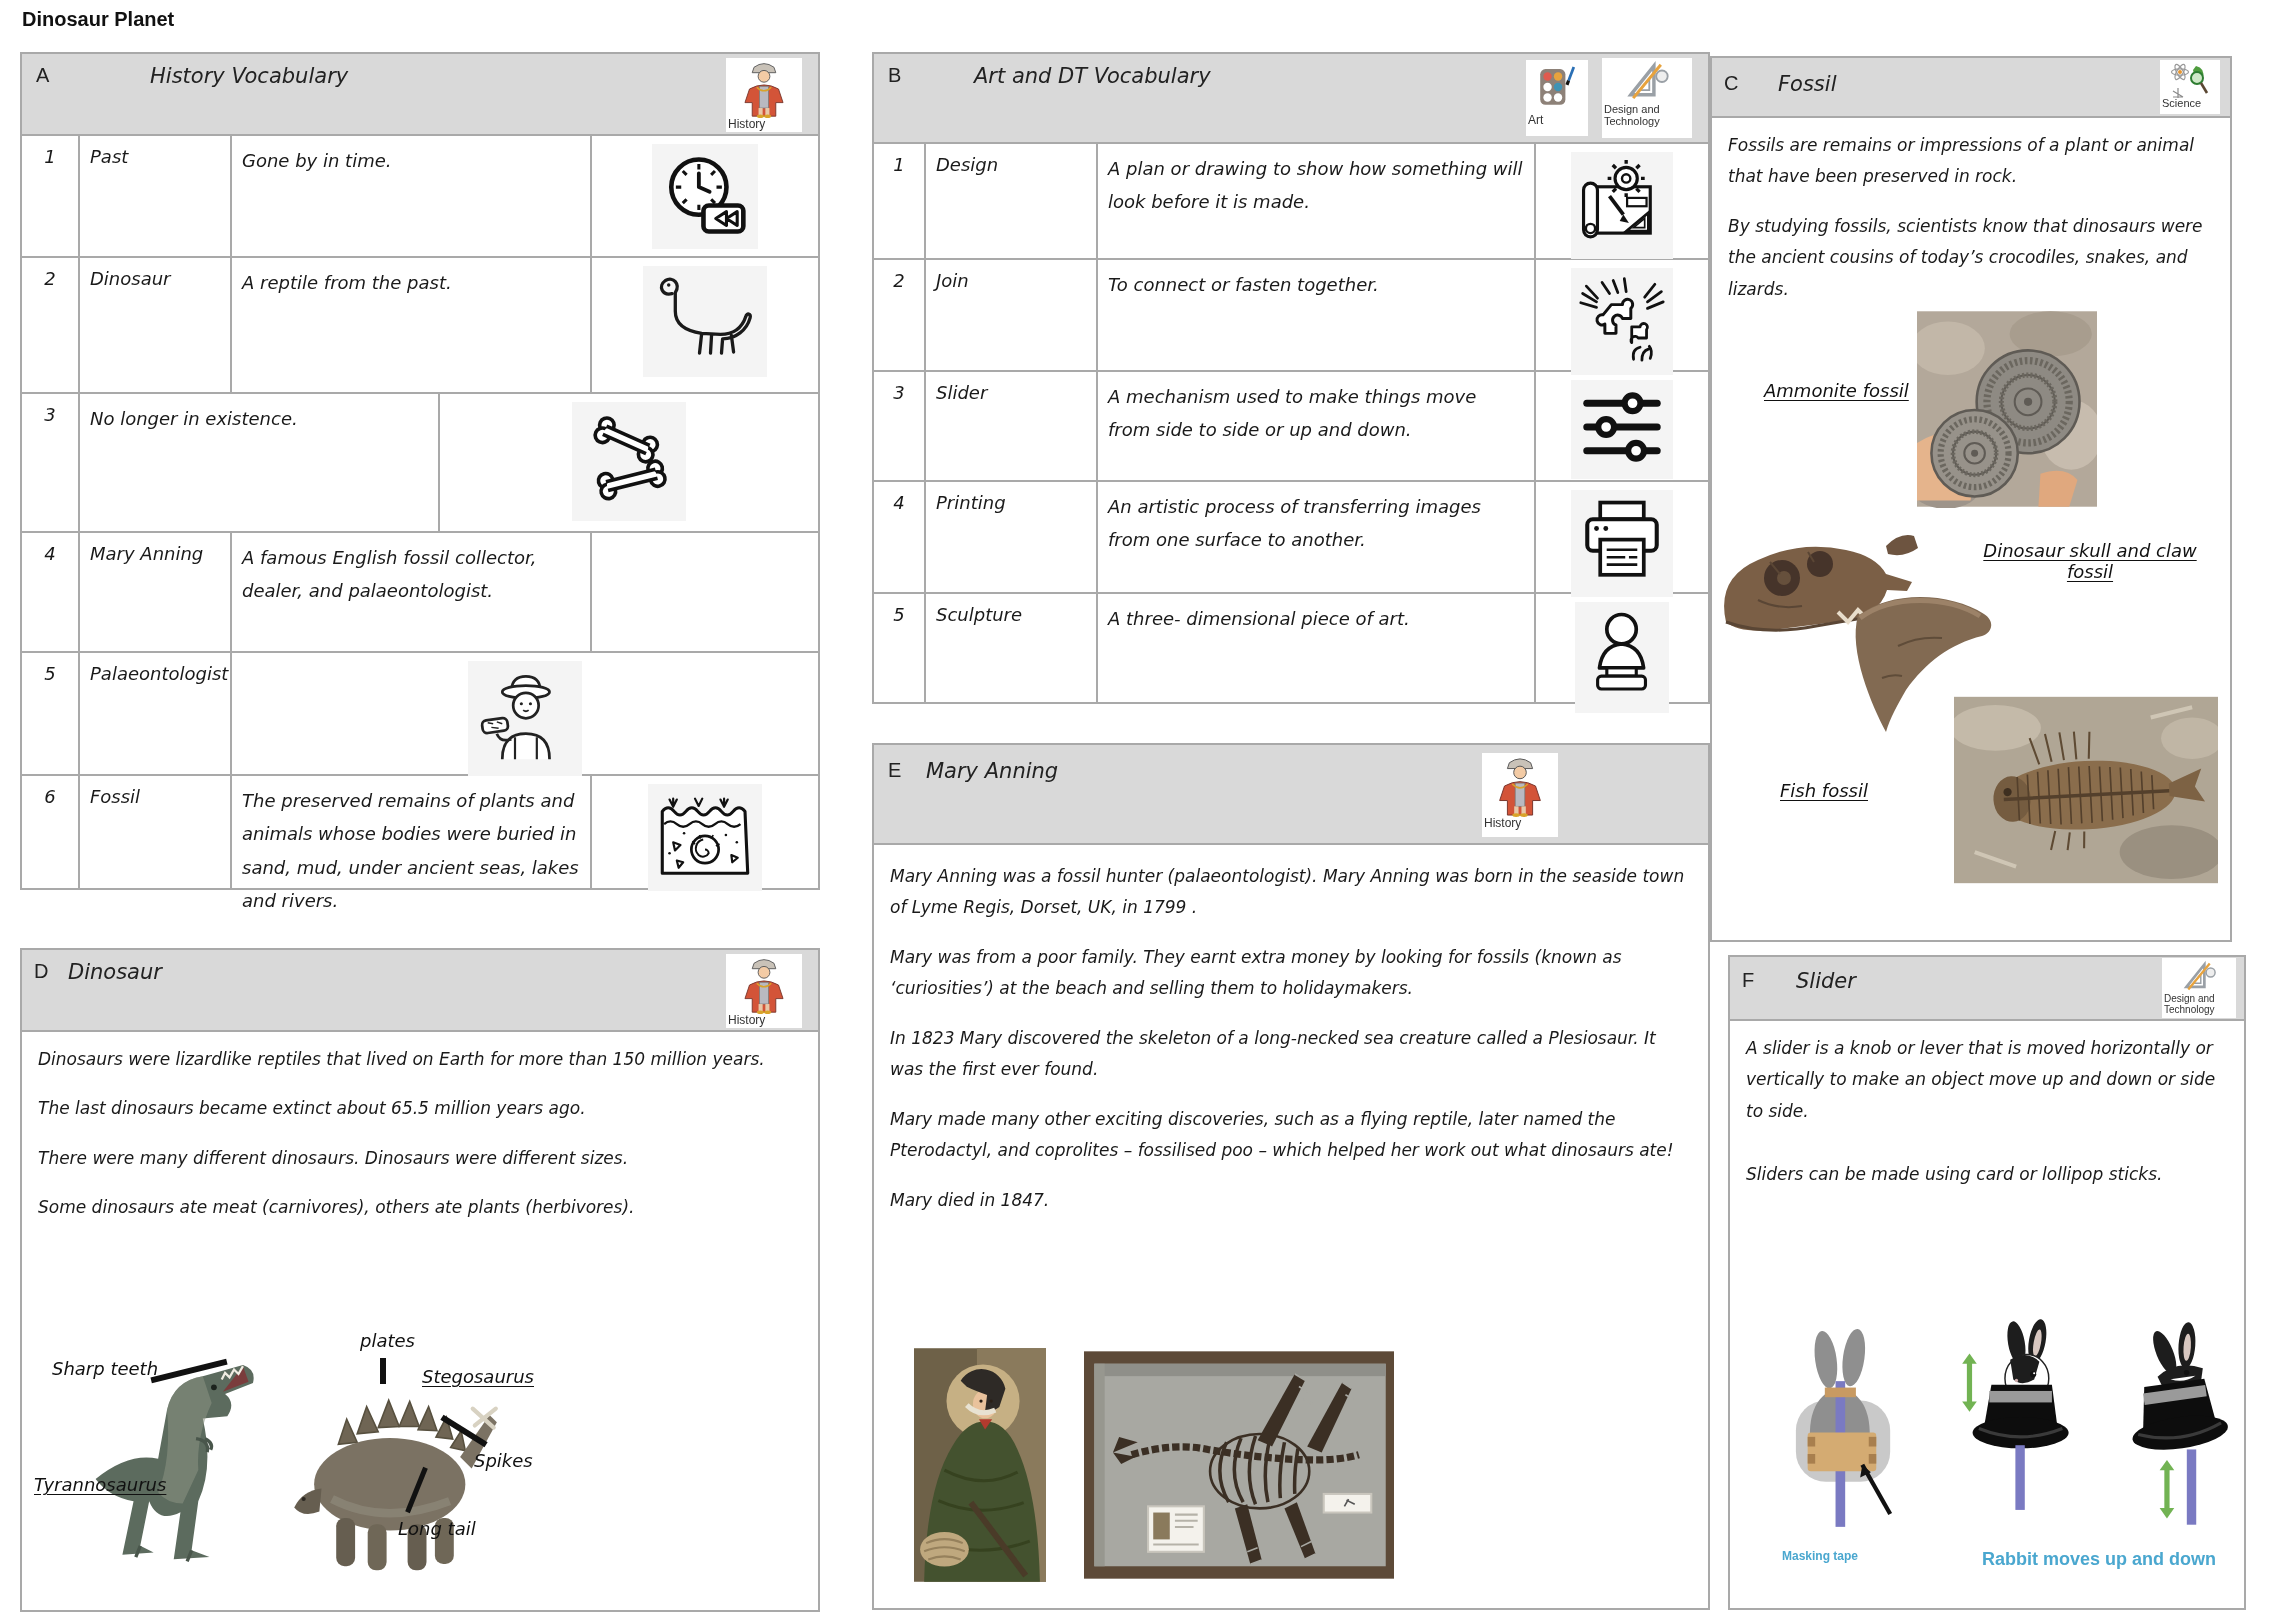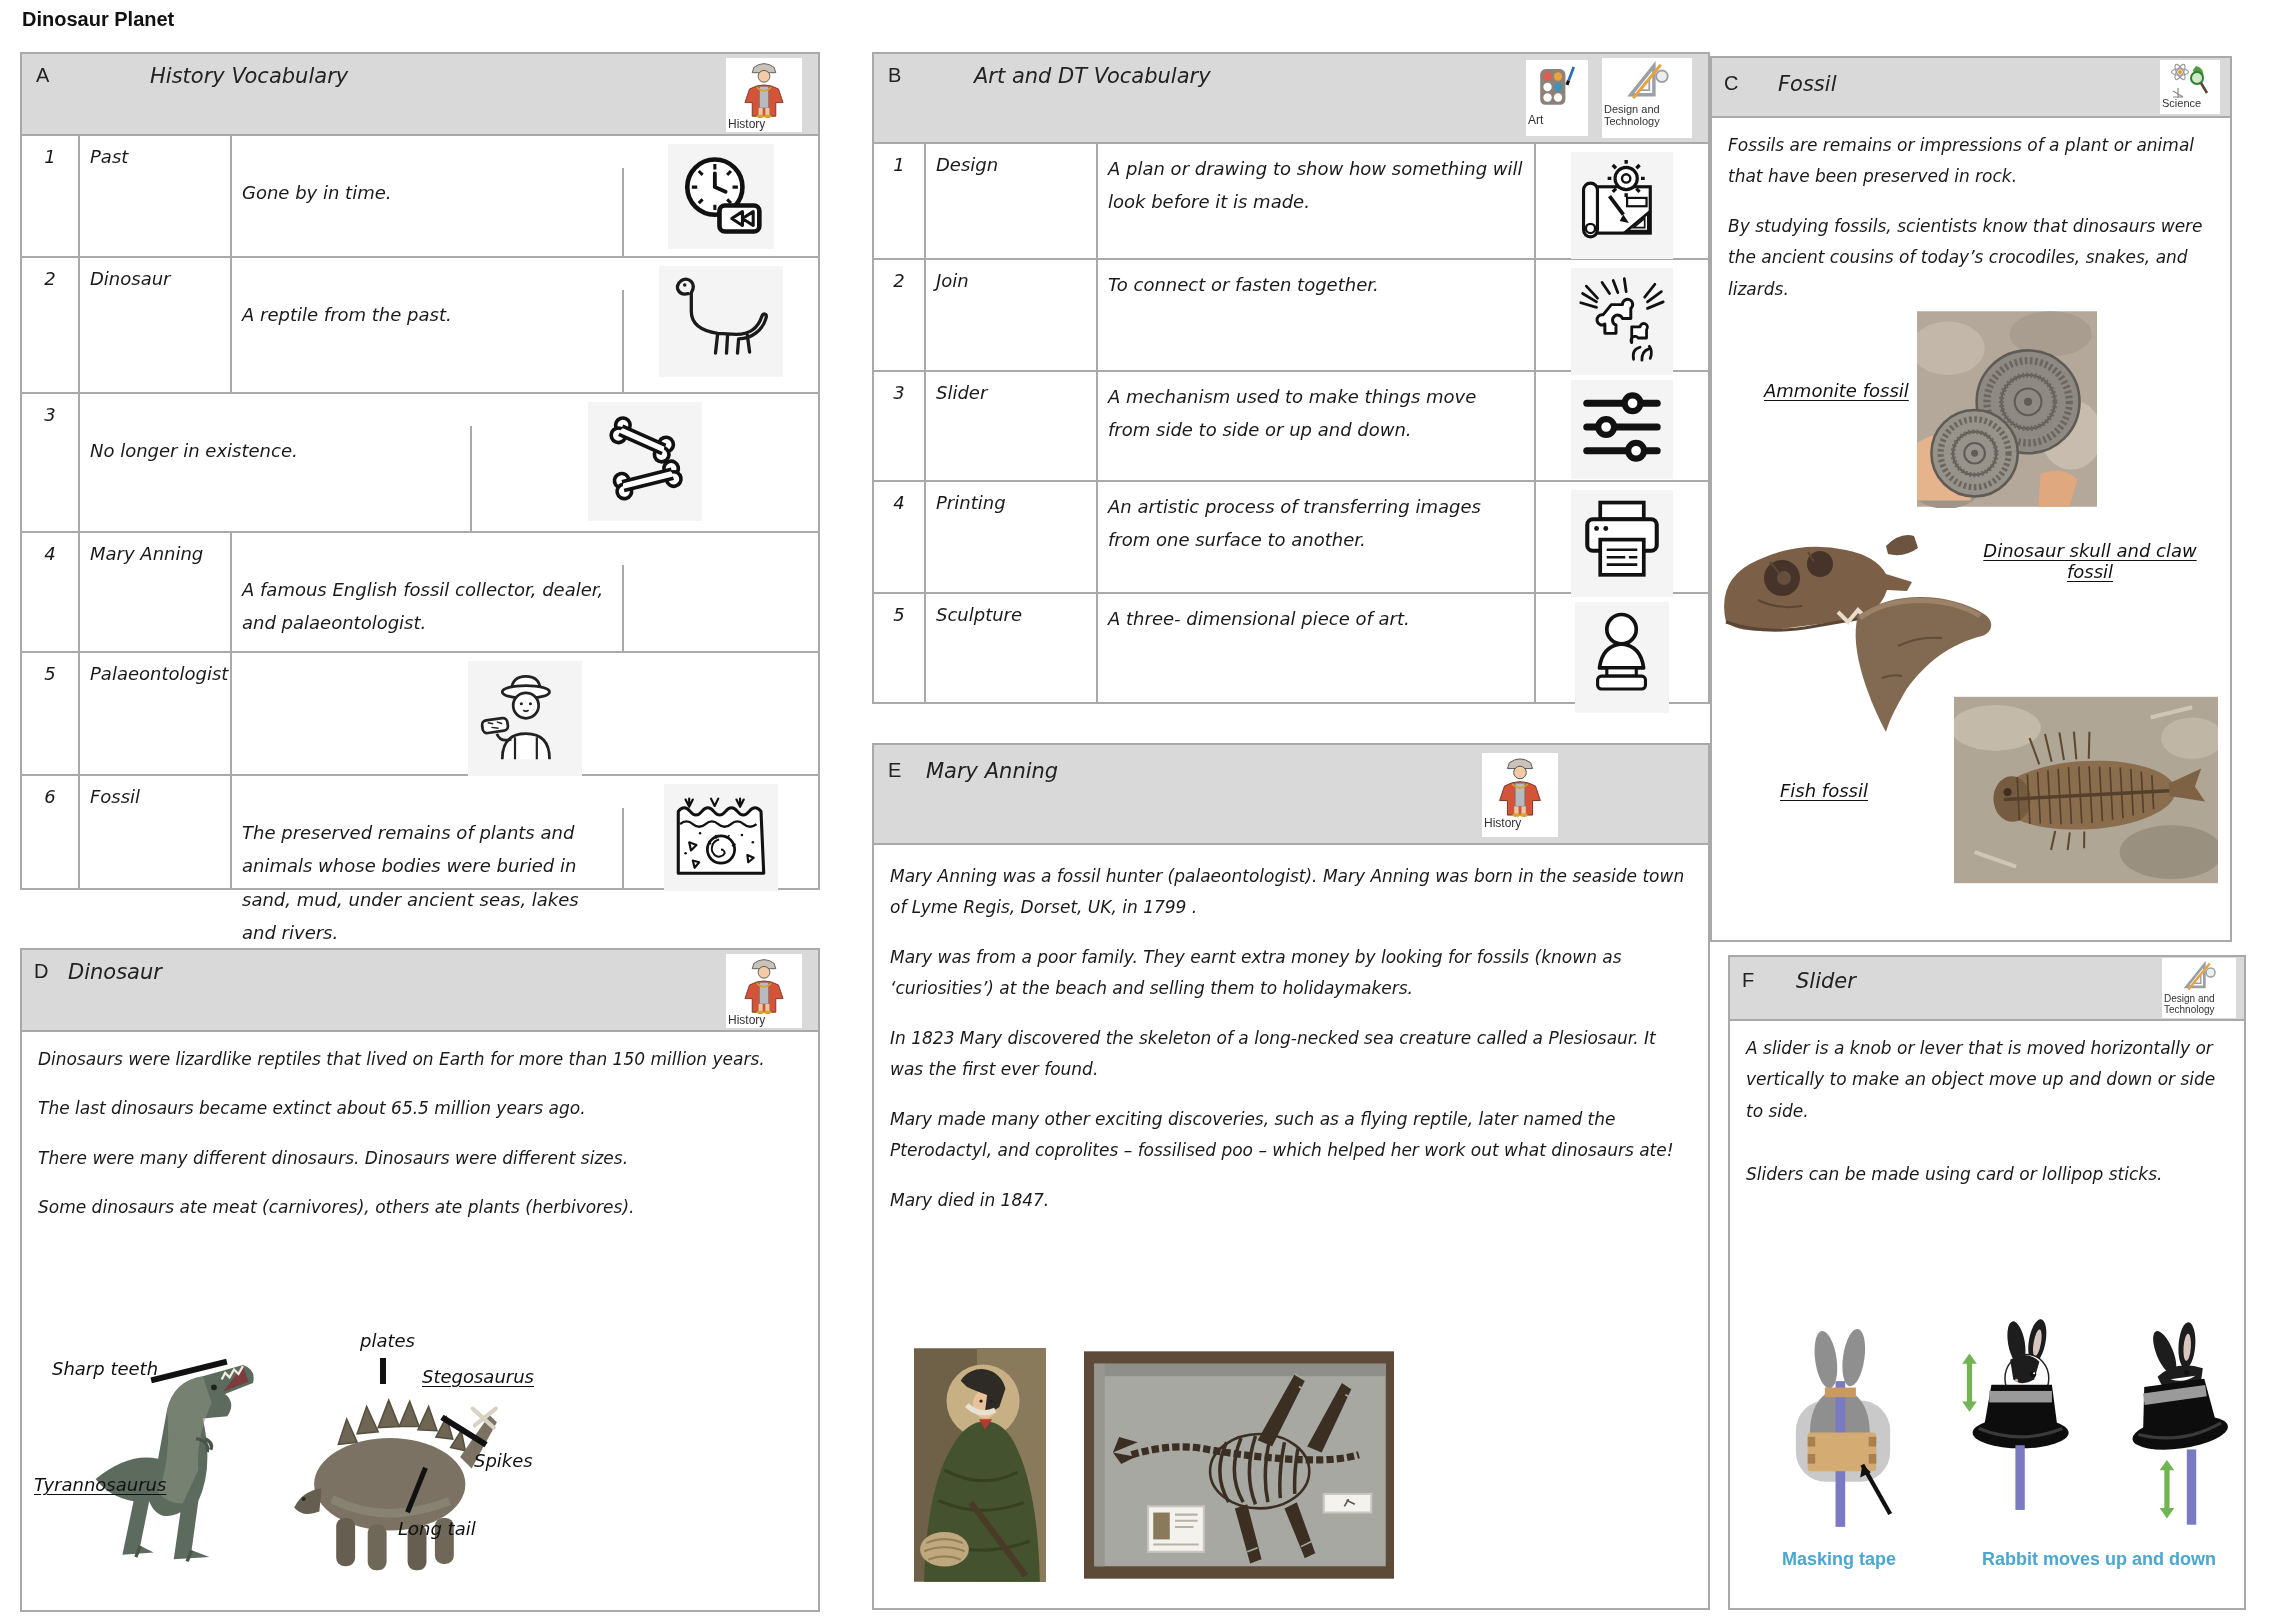--- a/index.html
+++ b/index.html
@@ -18,21 +18,21 @@
   .vrow{display:flex;border-bottom:2px solid #a9a9a9;box-sizing:border-box;}
   .vrow:last-child{border-bottom:none;}
   .cell{box-sizing:border-box;border-right:2px solid #a9a9a9;padding:8px 10px;font-size:18px;}
   .cell:last-child{border-right:none;}
   .cnum{text-align:center;padding-top:10px;}
   .cword{padding-top:10px;}
   .cdef{line-height:1.85;}
   .cicon{display:flex;align-items:flex-start;justify-content:center;padding-top:8px;}
   .iconbox{background:#f4f4f4;padding:7px;}
   
-  .pa .cnum{width:58px;} .pa .cword{width:152px;} .pa .cdef{width:392px;margin-top:32px;} .pa .cicon{flex:1;}
+  .pa .cnum{width:58px;} .pa .cword{width:152px;} .pa .cdef{width:360px;} .pa .cicon{flex:1;}
   
   .pb .cnum{width:52px;} .pb .cword{width:172px;} .pb .cdef{width:438px;} .pb .cicon{flex:1;}
   .body-text{padding:12px 16px 0 16px;}
   .body-text p{margin:0 0 18px 0;font-size:17px;line-height:1.85;}
   .abs{position:absolute;}
   .ul{text-decoration:underline;text-underline-offset:3px;}
   .imglabel{font-size:18px;color:#111;}
   .caption-blue{font-weight:bold;font-style:normal;font-family:"Liberation Sans",sans-serif;}
   .pointer{position:absolute;background:#111;}
   .imgph{position:absolute;}
@@ -596,15 +596,15 @@
         <path d="M52 60 q12 6 24 0" fill="#fff"></path>
         <path d="M18 112 L26 64 h58 L90 112 z" fill="#0d0d0d"></path>
         <rect x="24" y="70" width="60" height="11" fill="#9a9a9a"></rect>
         <ellipse cx="54" cy="112" rx="46" ry="15" fill="#0d0d0d"></ellipse>
         <path d="M14 108 q40 16 80 0" fill="none" stroke="#3a3a3a" stroke-width="3"></path>
       </g>
       <rect x="62" y="128" width="9" height="72" fill="#7a7ac2"></rect>
       <use href="#green-arrow" x="36" y="138"></use>
     </svg>
   </div>
-  <span class="abs imglabel caption-blue" style="left:52px;top:592px;font-size:18px;color:#4aa7cf;">Masking tape</span>
+  <span class="abs imglabel caption-blue" style="left:52px;top:592px;font-size:12px;color:#4aa7cf;">Masking tape</span>
   <span class="abs imglabel caption-blue" style="left:252px;top:592px;font-size:18px;color:#4aa7cf;">Rabbit moves up and down</span>
 </section>
 
 </body></html>

